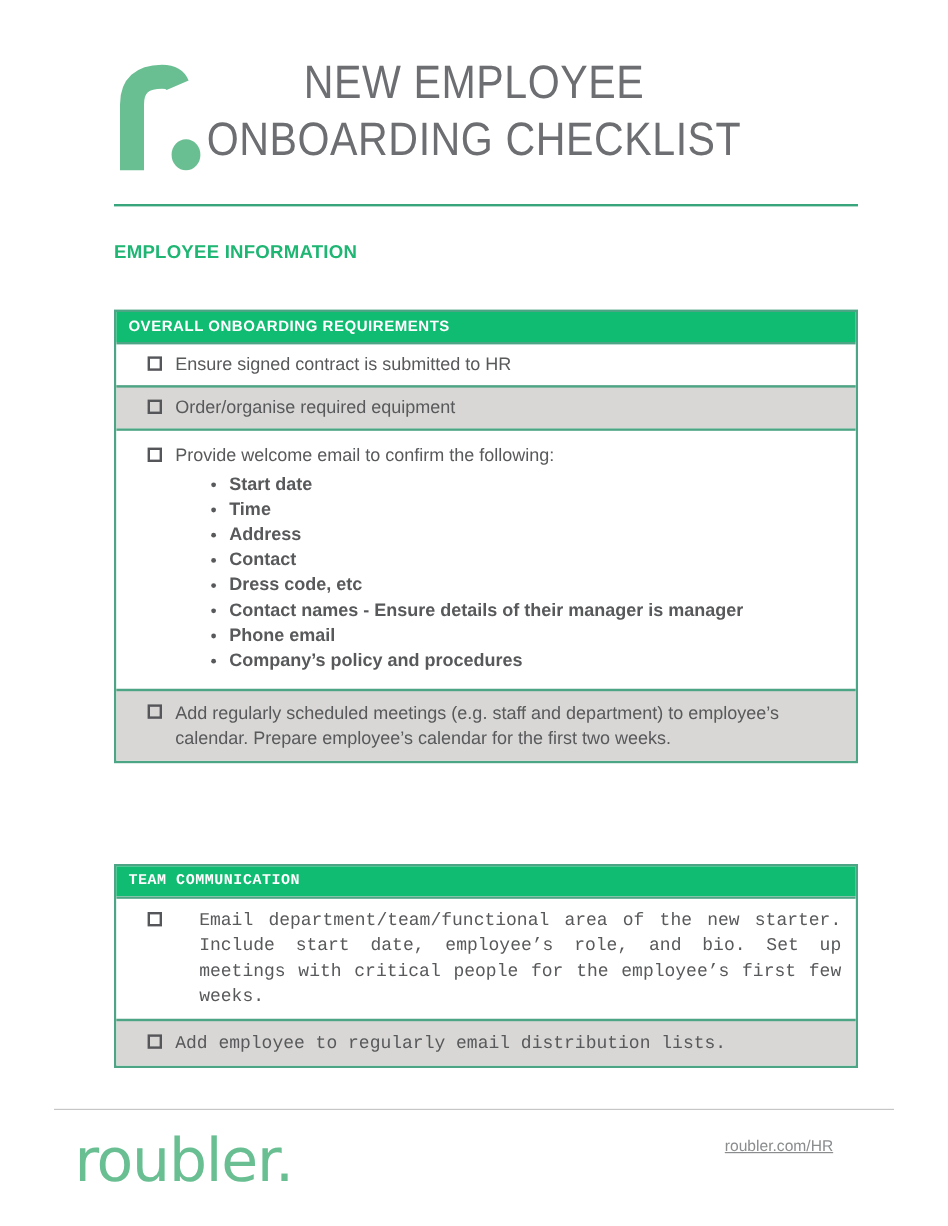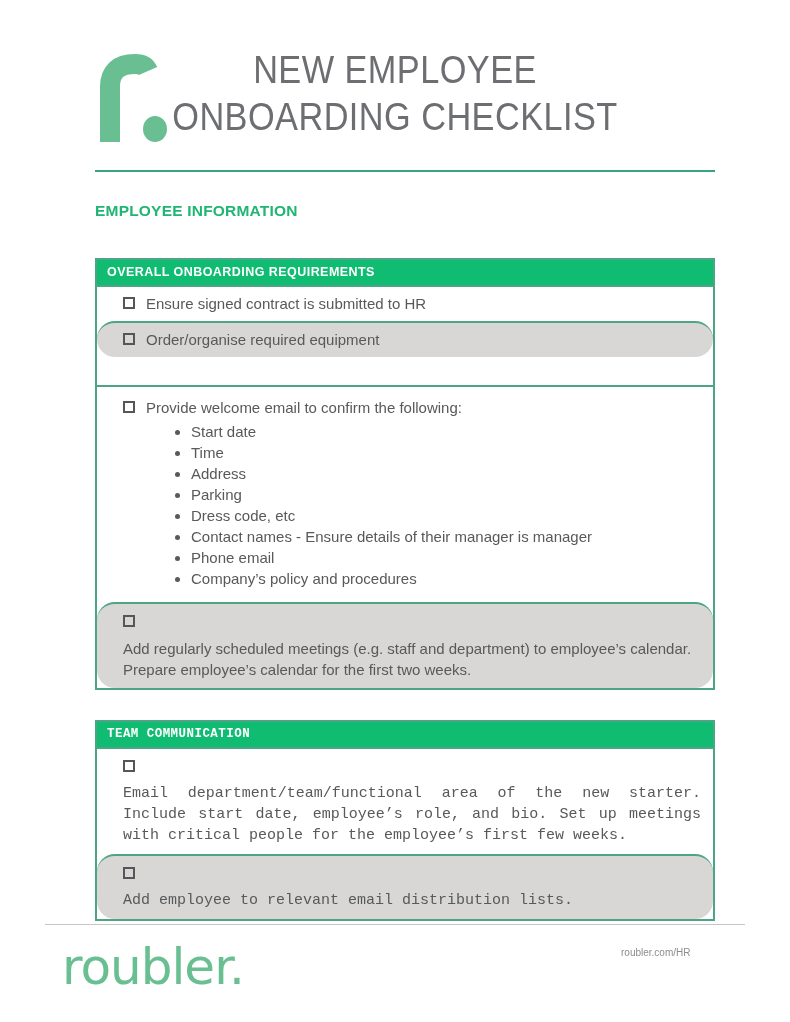--- a/index.html
+++ b/index.html
@@ -69,59 +69,60 @@
     padding: 5px 26px 6px 10px;
   }
 
   .row {
     display: flex; align-items: flex-start; gap: 11px;
     padding: 7px 12px 7px 26px;
     font-size: 15px; line-height: 20px;
     border-top: 2px solid var(--border-green);
     background: #ffffff;
   }
-  .row--shaded { background: var(--row-gray); border-radius: 18px; }
-  .row--tall { padding-top: 11px; padding-bottom: 13px; margin-top: 28px; }
-  .row--multiline { line-height: 21px; padding-top: 8px; padding-bottom: 8px; flex-direction: column; }
-  .row--justify .row-text { text-align: justify; }
+  .row--shaded { background: var(--row-gray); }
+  .row--tall { padding-top: 11px; padding-bottom: 13px; }
+  .row--multiline { line-height: 21px; padding-top: 8px; padding-bottom: 8px; }
+  .row--justify .row-text { text-align: justify; margin-left: 20px; }
 
   .checkbox {
     flex: none;
     width: 12px; height: 12px;
     border: 2px solid var(--checkbox-gray);
     margin-top: 3px;
     background: transparent;
     cursor: pointer;
   }
 
   .row-text { flex: 1; }
 
   .bullets {
     margin: 3px 0 0 0;
     padding-left: 45px;
     list-style: disc;
   }
-  .bullets li { line-height: 21px; }
+  .bullets li { line-height: 21px; font-weight: bold; }
 
   .footer-line {
     position: absolute; left: 45px; top: 924px;
     width: 700px; height: 1px;
     background: var(--line-gray);
   }
   .footer-logo {
     position: absolute; left: 62px; top: 938px;
     font-family: "DejaVu Sans", sans-serif;
     font-size: 50px; font-weight: normal;
     letter-spacing: -1px;
     color: var(--logo-green);
   }
   .footer-link {
-    position: absolute; left: 621px; top: 947px;
-    font-size: 10px;
+    position: absolute; left: 604px; top: 947px;
+    font-size: 13px;
     color: var(--muted-gray);
+    text-decoration: underline;
   }
 </style>
 </head>
 <body>
 
 <div class="logo-mark">
   <svg viewBox="0 0 74 90" width="74" height="90" aria-hidden="true">
     <path d="M15 90 V35 Q15 12 40 12 Q50 12 53 19" fill="none" stroke="var(--logo-green)" stroke-width="20"></path>
     <ellipse cx="60" cy="77" rx="12" ry="13" fill="var(--logo-green)"></ellipse>
   </svg>
@@ -150,21 +151,21 @@
   </div>
 
   <div class="row row--tall">
     <span class="checkbox" role="checkbox" aria-checked="false"></span>
     <div class="row-text">
       <div>Provide welcome email to confirm the following:</div>
       <ul class="bullets">
         <li>Start date</li>
         <li>Time</li>
         <li>Address</li>
-        <li>Parking</li>
+        <li>Contact</li>
         <li>Dress code, etc</li>
         <li>Contact names - Ensure details of their manager is manager</li>
         <li>Phone email</li>
         <li>Company’s policy and procedures</li>
       </ul>
     </div>
   </div>
 
   <div class="row row--shaded row--multiline">
     <span class="checkbox" role="checkbox" aria-checked="false"></span>
@@ -175,19 +176,19 @@
 <div class="checklist-table table-2">
   <div class="table-header">TEAM COMMUNICATION</div>
 
   <div class="row row--multiline row--justify">
     <span class="checkbox" role="checkbox" aria-checked="false"></span>
     <span class="row-text">Email department/team/functional area of the new starter. Include start date, employee’s role, and bio. Set up meetings with critical people for the employee’s first few weeks.</span>
   </div>
 
   <div class="row row--shaded row--multiline">
     <span class="checkbox" role="checkbox" aria-checked="false"></span>
-    <span class="row-text">Add employee to relevant email distribution lists.</span>
+    <span class="row-text">Add employee to regularly email distribution lists.</span>
   </div>
 </div>
 
 <div class="footer-line"></div>
 <div class="footer-logo">roubler.</div>
 <div class="footer-link">roubler.com/HR</div>
 
 </body></html>

